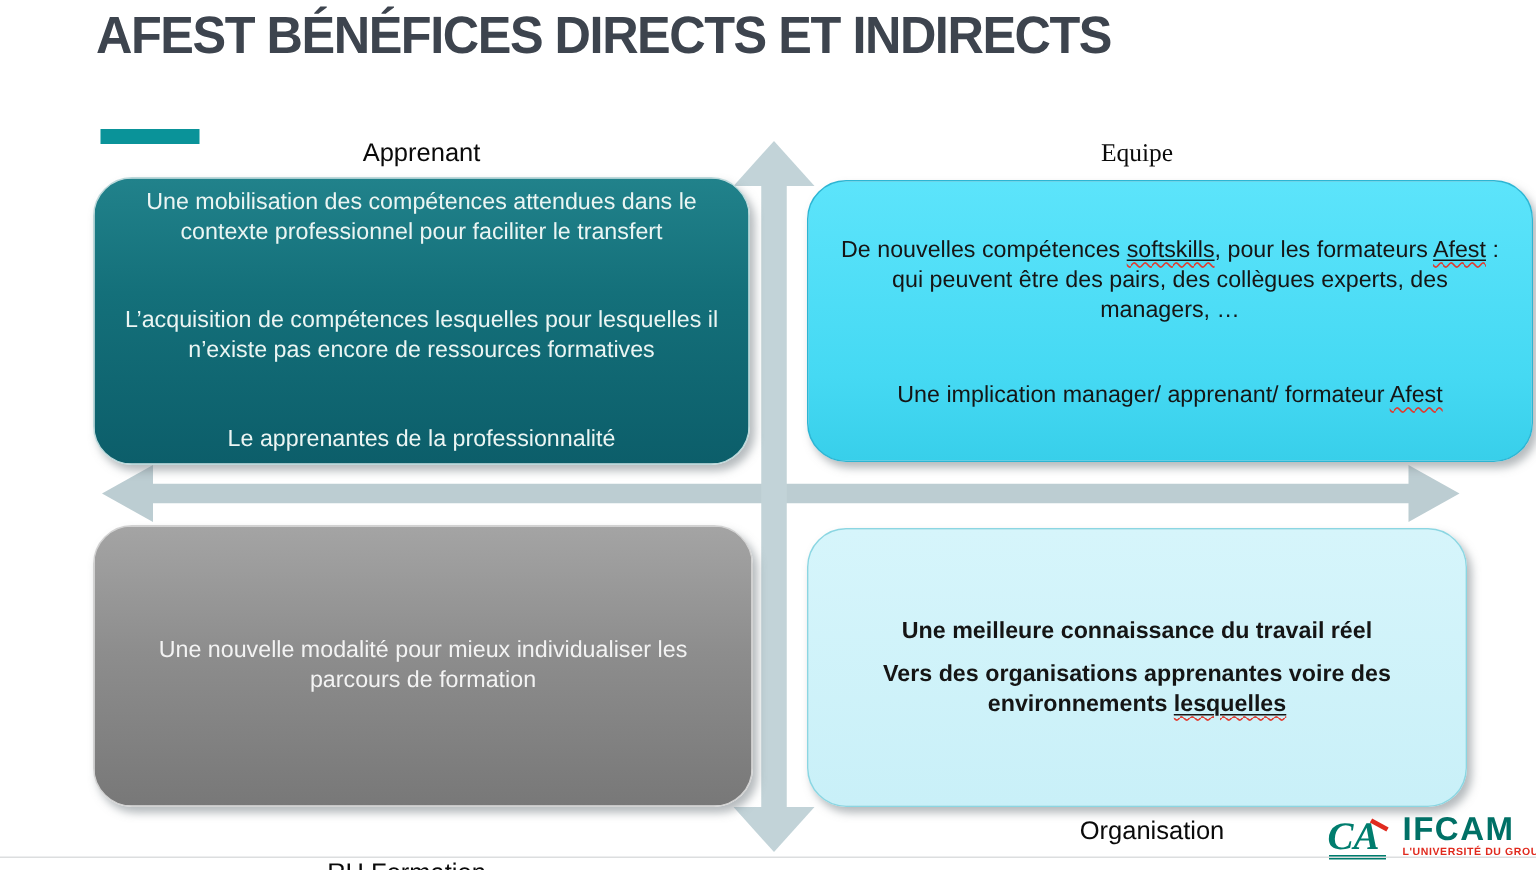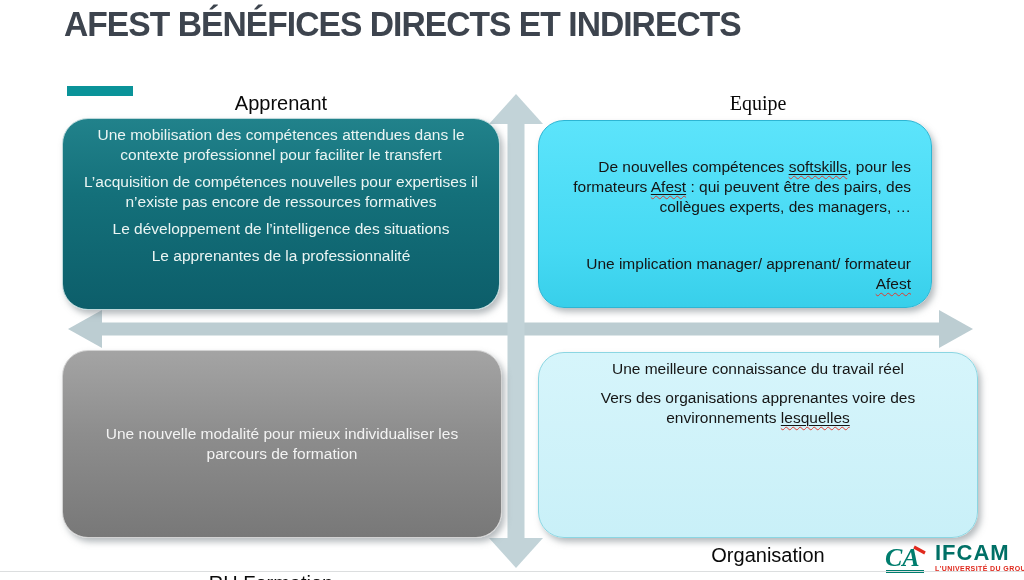--- a/index.html
+++ b/index.html
@@ -14,61 +14,61 @@
     font-size:35px; font-weight:bold; color:#3d444e;
     letter-spacing:-1px; white-space:nowrap;
     transform:scaleX(0.96); transform-origin:left center;
   }
   .accent-bar {
     position:absolute; left:67px; top:86px; width:66px; height:10px;
     background:#0a9399;
   }
   .axes { position:absolute; left:0; top:0; pointer-events:none; }
   .quad-label {
-    position:absolute; font-size:20px; color:#0a0a0a; text-align:center;
+    position:absolute; font-size:17px; color:#0a0a0a; text-align:center;
   }
   .lbl-apprenant   { left:62px;  top:92px;  width:438px; }
   .lbl-equipe      { left:538px; top:92px;  width:440px;font-family:Liberation Serif, serif; }
   .lbl-rh          { left:52px;  top:572px; width:438px; }
   .lbl-organisation{ left:548px; top:544px; width:440px; }
   .qbox {
     position:absolute; border-radius:26px;
     display:flex; flex-direction:column; align-items:center;
     text-align:center;
     box-shadow:3px 4px 6px rgba(110,120,125,0.5);
     font-size:15.5px; line-height:20px;
   }
   .qbox p { margin:0; padding:0 4px; }
   .box-top-left {
     left:62px; top:118px; width:438px; height:192px;
     background:linear-gradient(180deg,#21828b 0%,#14707a 40%,#0c5e6a 100%);
     border:1px solid #bcd8da;
     color:#ebf5f3;
-    justify-content:flex-start; gap:7px; padding:6px 14px;
+    justify-content:space-between; gap:7px; padding:6px 14px;
   }
   .box-top-right {
-    left:538px; top:120px; width:394px; height:188px;
+    left:538px; top:120px; width:484px; height:188px;
     background:linear-gradient(180deg,#5ce4fb 0%,#45d9f3 70%,#38cfea 100%);
     border:1px solid #2db5d3;
     color:#151515;
-    justify-content:flex-start; gap:37px; padding:36px 16px 10px 16px;text-align:right;
+    justify-content:flex-start; gap:37px; padding:36px 16px 10px 16px;
   }
   .box-bottom-left {
     left:62px; top:350px; width:440px; height:188px;
     background:linear-gradient(180deg,#a4a4a4 0%,#8d8d8d 45%,#787878 100%);
     border:1px solid #d2d2d2;
     color:#f3f3f3;
     justify-content:center; gap:8px; padding:6px 27px;
   }
   .box-bottom-right {
     left:538px; top:352px; width:440px; height:186px;
     background:linear-gradient(180deg,#d6f5fb 0%,#c9f0f8 100%);
     border:1px solid #8bd6e2;
     color:#151515;
-    gap:9px; padding:6px 16px;
+    justify-content:center; gap:9px; padding:6px 16px;font-weight:bold;
   }
   .seg-u  { text-decoration:underline; text-decoration-thickness:1px; text-underline-offset:2px; }
   .seg-sq { text-decoration:underline wavy #e03a2f; text-decoration-thickness:1px; text-underline-offset:3px; }
   .logo {
     position:absolute; left:884px; top:542px;
     display:flex; align-items:flex-start; gap:5px;
   }
   .logo-text { display:flex; flex-direction:column; }
   .logo-name {
     font-size:22px; font-weight:bold; color:#007066;
@@ -103,22 +103,21 @@
   </g>
 </svg>
 
 <div class="quad-label lbl-apprenant">Apprenant</div>
 <div class="quad-label lbl-equipe">Equipe</div>
 <div class="quad-label lbl-rh">RH Formation</div>
 <div class="quad-label lbl-organisation">Organisation</div>
 
 <div class="qbox box-top-left">
     <p>Une mobilisation des compétences attendues dans le contexte professionnel pour faciliter le transfert</p>
-    <p>L’acquisition de compétences nouvelles pour expertises il n’existe pas encore de ressources formatives</p>
-    <p>Le développement de l’intelligence des situations</p>
+    <p>L’acquisition de compétences lesquelles pour lesquelles il n’existe pas encore de ressources formatives</p>
     <p>Le apprenantes de la professionnalité</p>
   </div>
 <div class="qbox box-top-right">
     <p>De nouvelles compétences <span class="seg-sq"><span class="seg-u">softskills</span></span>, pour les formateurs <span class="seg-sq"><span class="seg-u">Afest</span></span> : qui peuvent être des pairs, des collègues experts, des managers, …</p>
     <p>Une implication manager/ apprenant/ formateur <span class="seg-sq">Afest</span></p>
   </div>
 <div class="qbox box-bottom-left">
     <p>Une nouvelle modalité pour mieux individualiser les parcours de formation</p>
   </div>
 <div class="qbox box-bottom-right">

